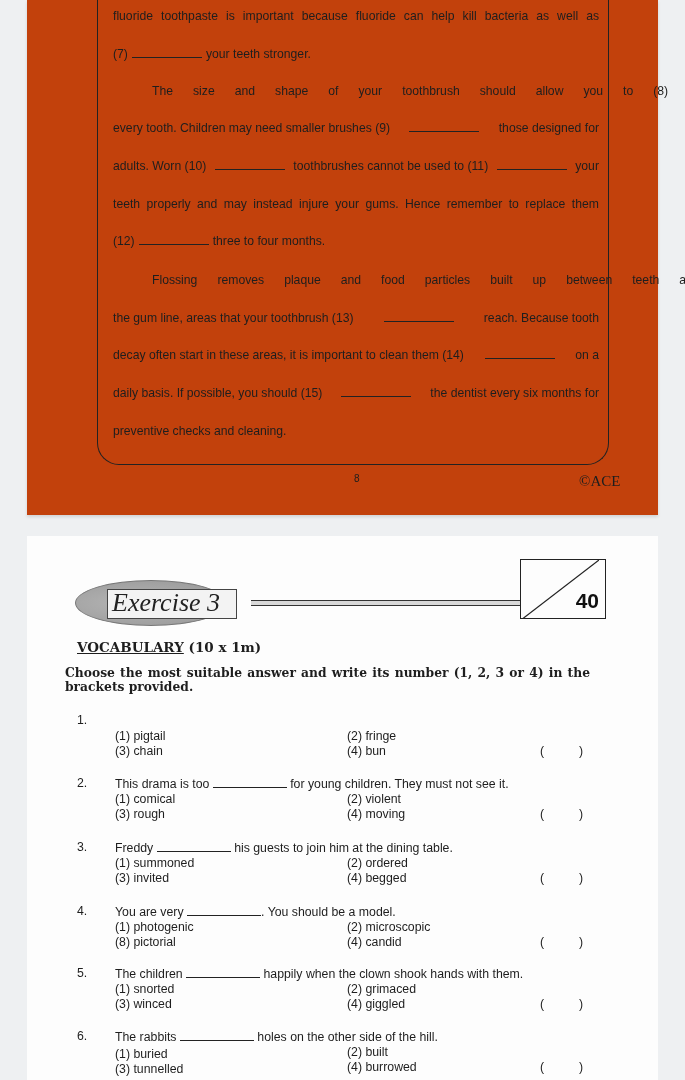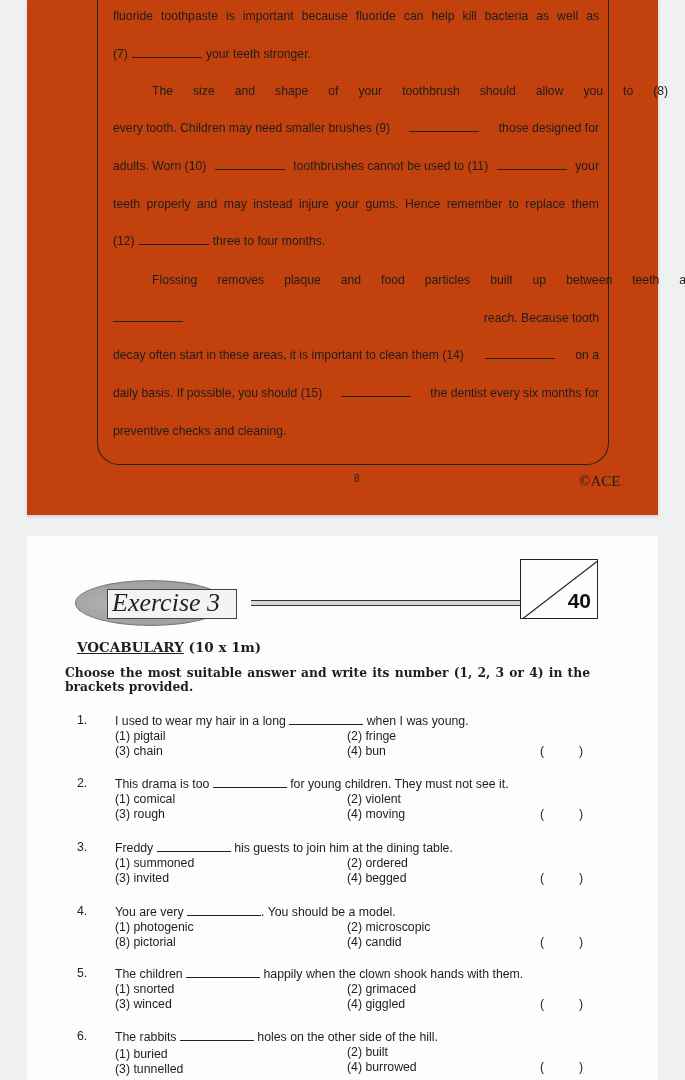--- a/index.html
+++ b/index.html
@@ -56,21 +56,21 @@
     position: absolute; left: 85px; top: 52px;
     font-family: "Liberation Serif", serif; font-style: italic;
     font-size: 26px; color: #222; white-space: nowrap;
   }
   .ex-rule {
     position: absolute; left: 224px; top: 64px; width: 270px; height: 6px;
     border-top: 1.5px solid #333; border-bottom: 1.5px solid #333;
     box-sizing: border-box; background: #d8d8d8;
   }
   .score-box {
-    position: absolute; left: 493px; top: 23px; width: 78px; height: 60px;
+    position: absolute; left: 493px; top: 23px; width: 86px; height: 60px;
     border: 1.3px solid #222; box-sizing: border-box; overflow: hidden;
   }
   .score-box svg { position: absolute; left: 0; top: 0; }
   .score-val {
     position: absolute; right: 6px; bottom: 5px;
     font-size: 21px; font-weight: bold; color: #111;
   }
 
   .vocab-title {
     position: absolute; left: 50px; top: 103px;
@@ -188,20 +188,21 @@
     <span>particles</span>
     <span>built</span>
     <span>up</span>
     <span>between</span>
     <span>teeth</span>
     <span>and</span>
     <span>under</span>
   </div>
 
   <div class="pline" style="top:310px">
+    <span>the gum line, areas that your toothbrush (13)</span>
     <span class="blank"></span>
     <span>reach. Because tooth</span>
   </div>
 
   <div class="pline" style="top:347px">
     <span>decay often start in these areas, it is important to clean them (14)</span>
     <span class="blank"></span>
     <span>on a</span>
   </div>
 
@@ -232,21 +233,20 @@
   </div>
 
   <div class="vocab-title">
     <span class="u">VOCABULARY</span>
     <span>(10 x 1m)</span>
   </div>
   <div class="instructions">Choose the most suitable answer and write its number (1, 2, 3 or 4) in the brackets provided.</div>
 
   <div class="q" style="top:177px">
     <span class="q-num">1.</span>
-    <span class="q-text"><span>I used to wear my hair in a long</span> <span class="blank"></span> <span>when I was young.</span></span>
     <span class="opt o1">(1) pigtail</span>
     <span class="opt o2">(2) fringe</span>
     <span class="opt o3">(3) chain</span>
     <span class="opt o4">(4) bun</span>
     <span class="bracket-open">(</span>
     <span class="bracket-close">)</span>
   </div>
 
   <div class="q" style="top:240px">
     <span class="q-num">2.</span>

